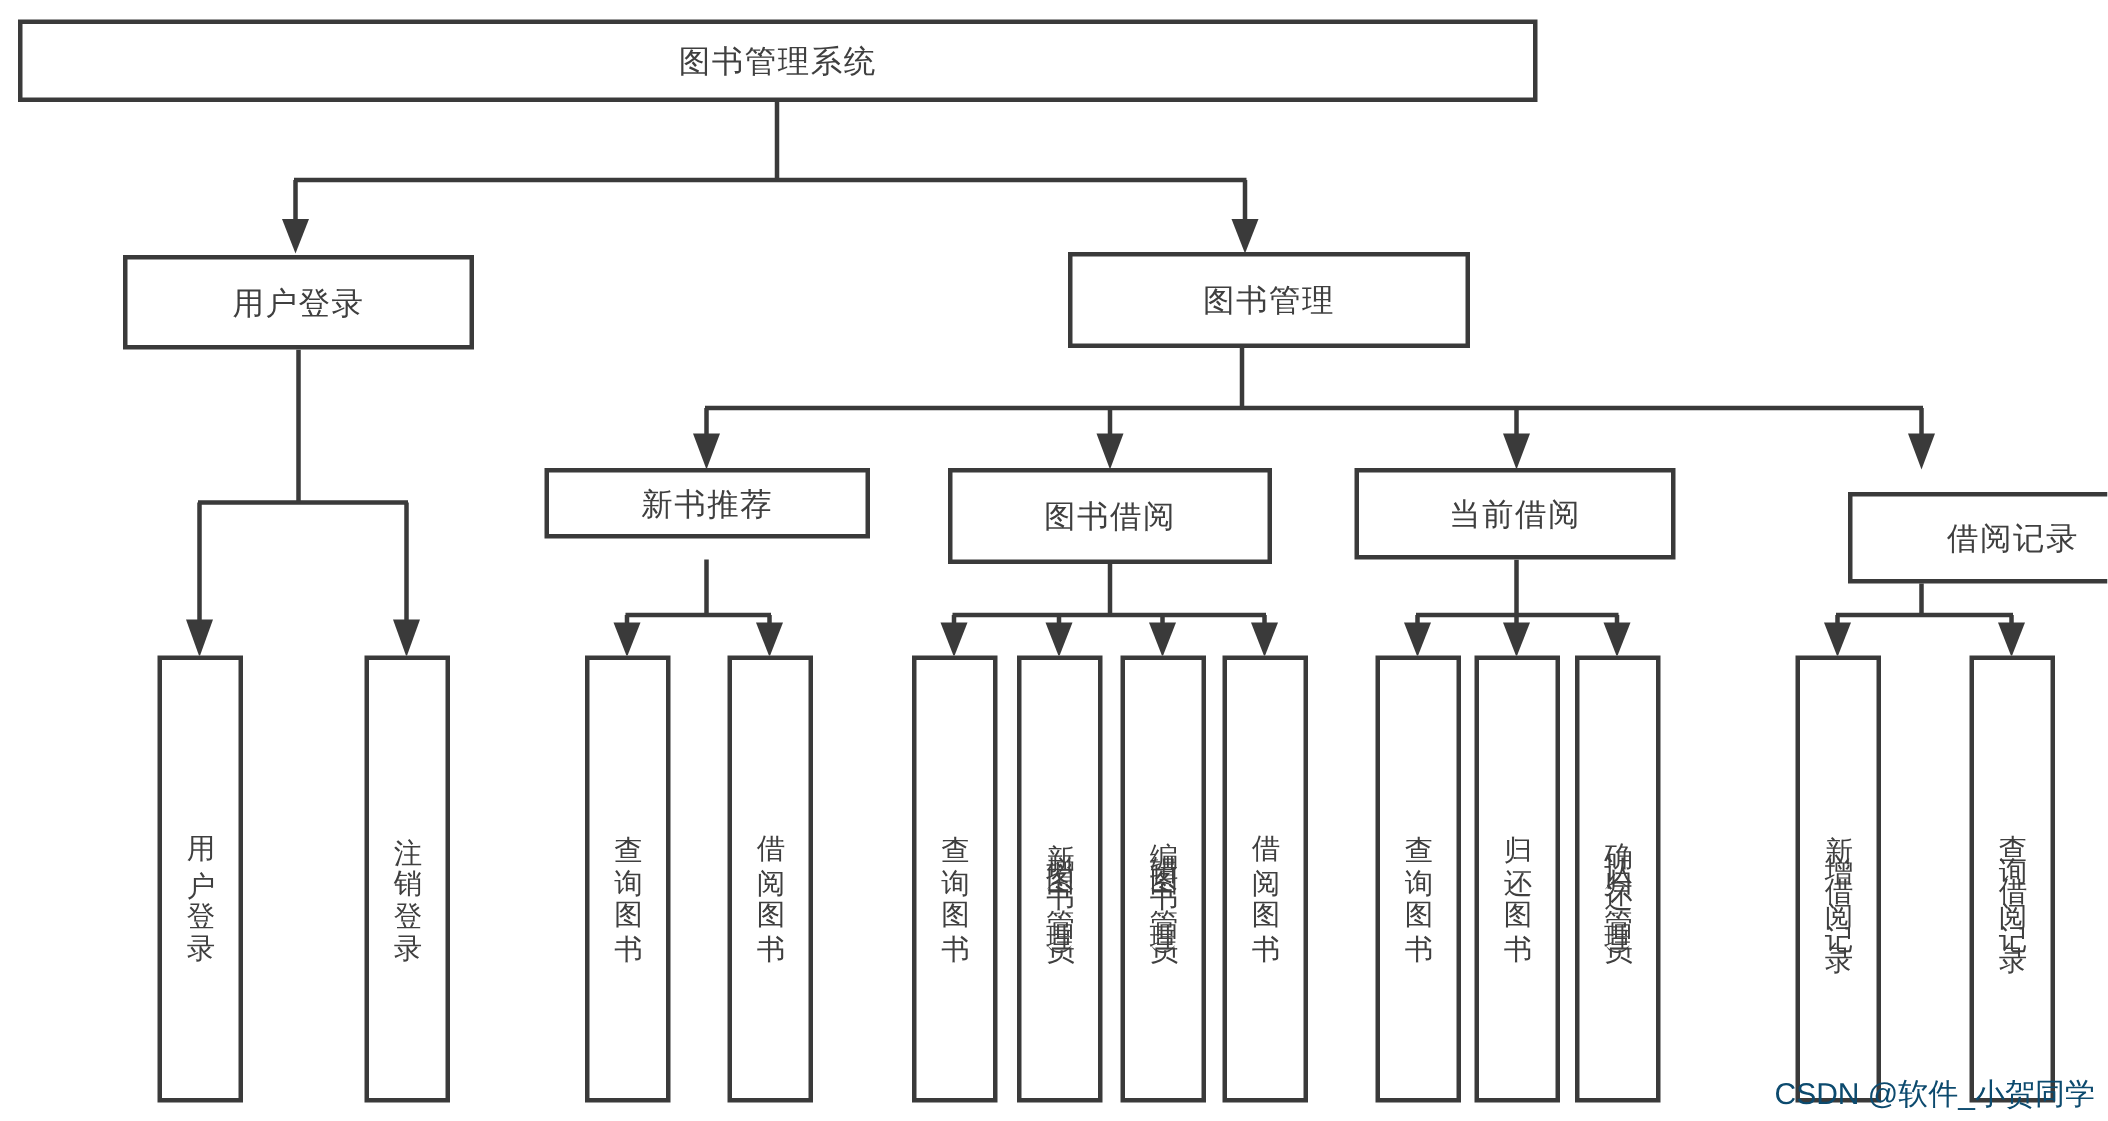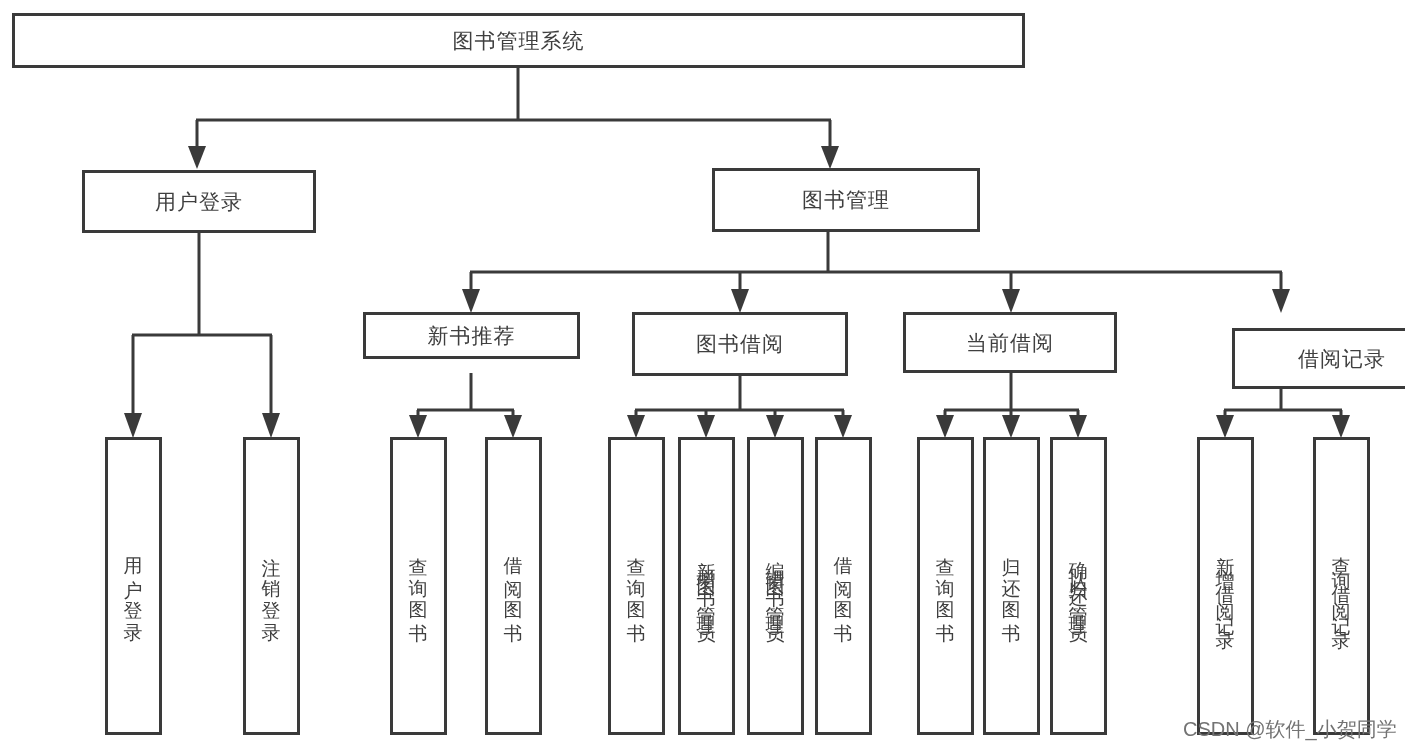--- a/index.html
+++ b/index.html
@@ -42,21 +42,21 @@
     line-height: 1;
   }
   .s-wide  { letter-spacing: 22px; }
   .s-med   { letter-spacing: 15px; }
   .s-tight { letter-spacing: 9px;  }
   .watermark {
     position: absolute;
     left: 1183px;
     top: 716px;
     font-size: 20px;
-    color: #737373;
+    color: #0c4a6e;
     letter-spacing: 0px;
     white-space: nowrap;
     z-index: 5;
   }
 </style>
 </head>
 <body>
 
 <div class="canvas">
 

